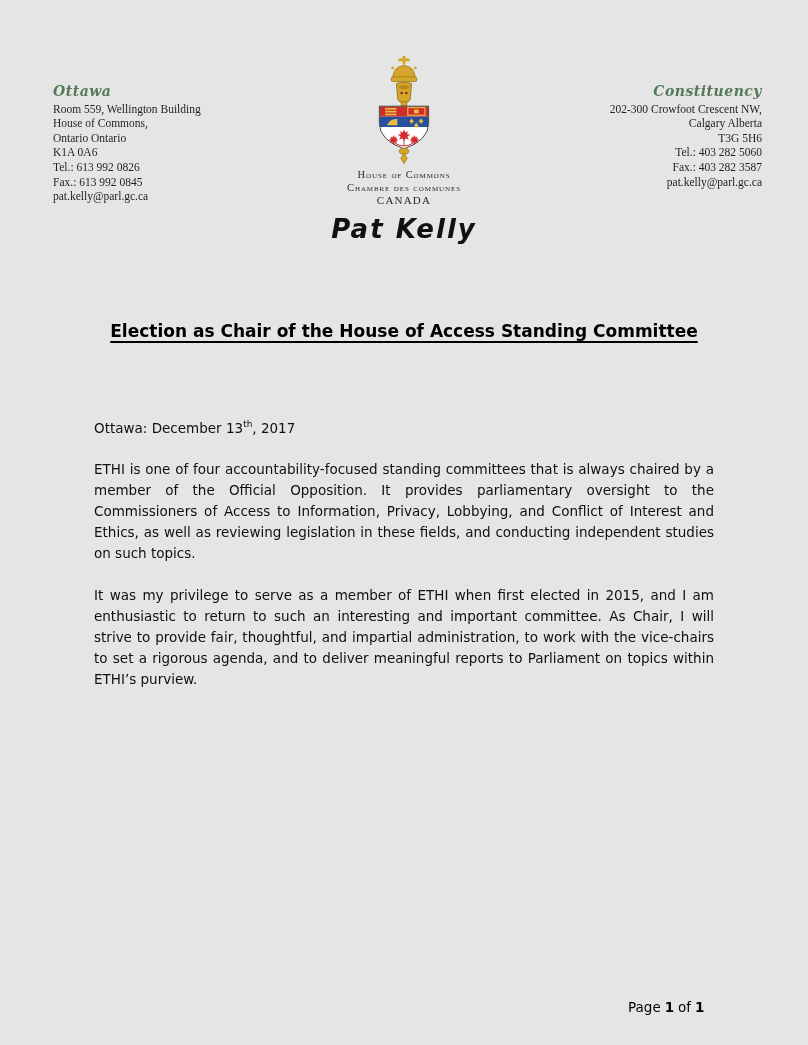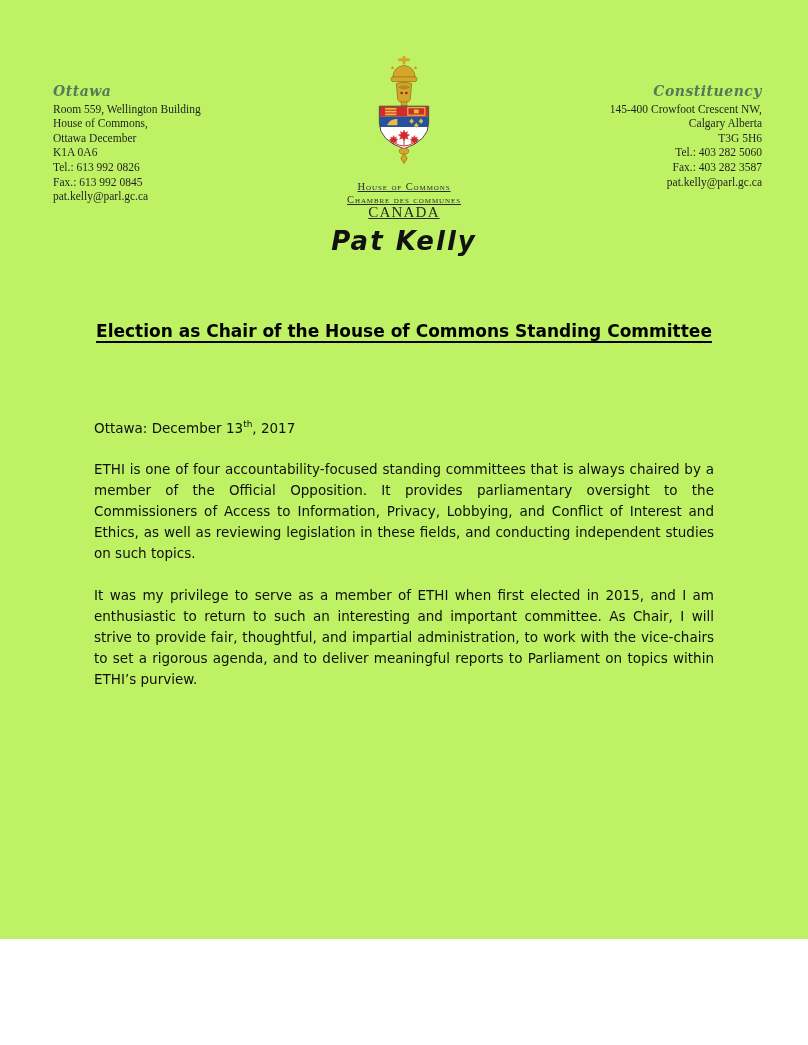--- a/index.html
+++ b/index.html
@@ -1,43 +1,43 @@
 <!DOCTYPE html>
 <html><head>
 <meta charset="utf-8">
 <style>
   html,body { margin:0; padding:0; background:#ffffff; }
   .page {
-    position:relative; width:808px; height:939px; margin:0 auto;
-    background:#bef264; overflow:hidden;
+    position:relative; width:808px; height:1045px; margin:0 auto;
+    background:#e5e5e5; overflow:hidden;
     font-family:"DejaVu Sans", sans-serif; color:#1a1a1a;
   }
 
   
   .addr {
     position:absolute; top:84px;
     font-family:"Liberation Serif", serif;
     font-size:11.5px; line-height:14.6px; color:#1f1f1f;
   }
   .addr-left  { left:53px;  text-align:left;  }
   .addr-right { right:46px; text-align:right; }
   .addr-heading {
     font-family:"DejaVu Serif", serif; font-style:italic; font-weight:bold;
     font-size:14px; letter-spacing:0.5px; color:#557a57; margin-bottom:3px;
   }
 
   
   .center-col { position:absolute; left:0; right:0; top:56px; text-align:center; }
   .crest-caption {
-    margin-top:12px; font-family:"Liberation Serif", serif;
+    margin-top:0; font-family:"Liberation Serif", serif;
     font-size:10.5px; line-height:13px; letter-spacing:0.9px;
-    color:#2a2a2a; font-variant-caps:small-caps;text-decoration:underline;
+    color:#2a2a2a; font-variant-caps:small-caps;
   }
   .crest-caption .canada-line {
-    font-variant-caps:normal; font-size:15px; letter-spacing:1.2px;
+    font-variant-caps:normal; font-size:11px; letter-spacing:1.2px;
   }
   .member-name {
     margin-top:7px; font-style:italic; font-weight:700;
     font-size:26px; letter-spacing:2px; color:#111111;
   }
   .member-role {
     margin-top:3px; font-size:17px; line-height:22px;
     letter-spacing:0.6px; color:#7f7f7f;
   }
 
@@ -70,30 +70,30 @@
 </style>
 </head>
 <body>
 
 <div class="page">
 
   <div class="addr addr-left">
     <div class="addr-heading">Ottawa</div>
     <div>Room 559, Wellington Building</div>
     <div>House of Commons,</div>
-    <div>Ottawa December</div>
+    <div>Ontario Ontario</div>
     <div>K1A 0A6</div>
     <div>Tel.: 613 992 0826</div>
     <div>Fax.: 613 992 0845</div>
     <div>pat.kelly@parl.gc.ca</div>
   </div>
 
   <div class="addr addr-right">
     <div class="addr-heading">Constituency</div>
-    <div>145-400 Crowfoot Crescent NW,</div>
+    <div>202-300 Crowfoot Crescent NW,</div>
     <div>Calgary Alberta</div>
     <div>T3G 5H6</div>
     <div>Tel.: 403 282 5060</div>
     <div>Fax.: 403 282 3587</div>
     <div>pat.kelly@parl.gc.ca</div>
   </div>
 
   <div class="center-col">
     <span>
       <svg width="64" height="108" viewBox="0 0 64 114" aria-hidden="true">
@@ -152,21 +152,21 @@
     </span>
     <div class="crest-caption">
       <div>House of Commons</div>
       <div>Chambre des communes</div>
       <div class="canada-line">CANADA</div>
     </div>
     <div class="member-name">Pat Kelly</div>
   </div>
 
   <div class="title-block">
-    <div><span class="title-line">Election as Chair of the House of Commons Standing Committee</span></div>
+    <div><span class="title-line">Election as Chair of the House of Access Standing Committee</span></div>
   </div>
 
   <div class="content">
     <div class="dateline"><span>Ottawa: December 13</span><sup>th</sup><span>, 2017</span></div>
     <p>ETHI is one of four accountability-focused standing committees that is always chaired by a member of the Official Opposition. It provides parliamentary oversight to the Commissioners of Access to Information, Privacy, Lobbying, and Conflict of Interest and Ethics, as well as reviewing legislation in these fields, and conducting independent studies on such topics.</p>
     <p>It was my privilege to serve as a member of ETHI when first elected in 2015, and I am enthusiastic to return to such an interesting and important committee. As Chair, I will strive to provide fair, thoughtful, and impartial administration, to work with the vice-chairs to set a rigorous agenda, and to deliver meaningful reports to Parliament on topics within ETHI’s purview.</p>
   </div>
 
   <div class="footer">
     <span>Page</span><span class="pg-num">1</span><span>of</span><span class="pg-num">1</span>

